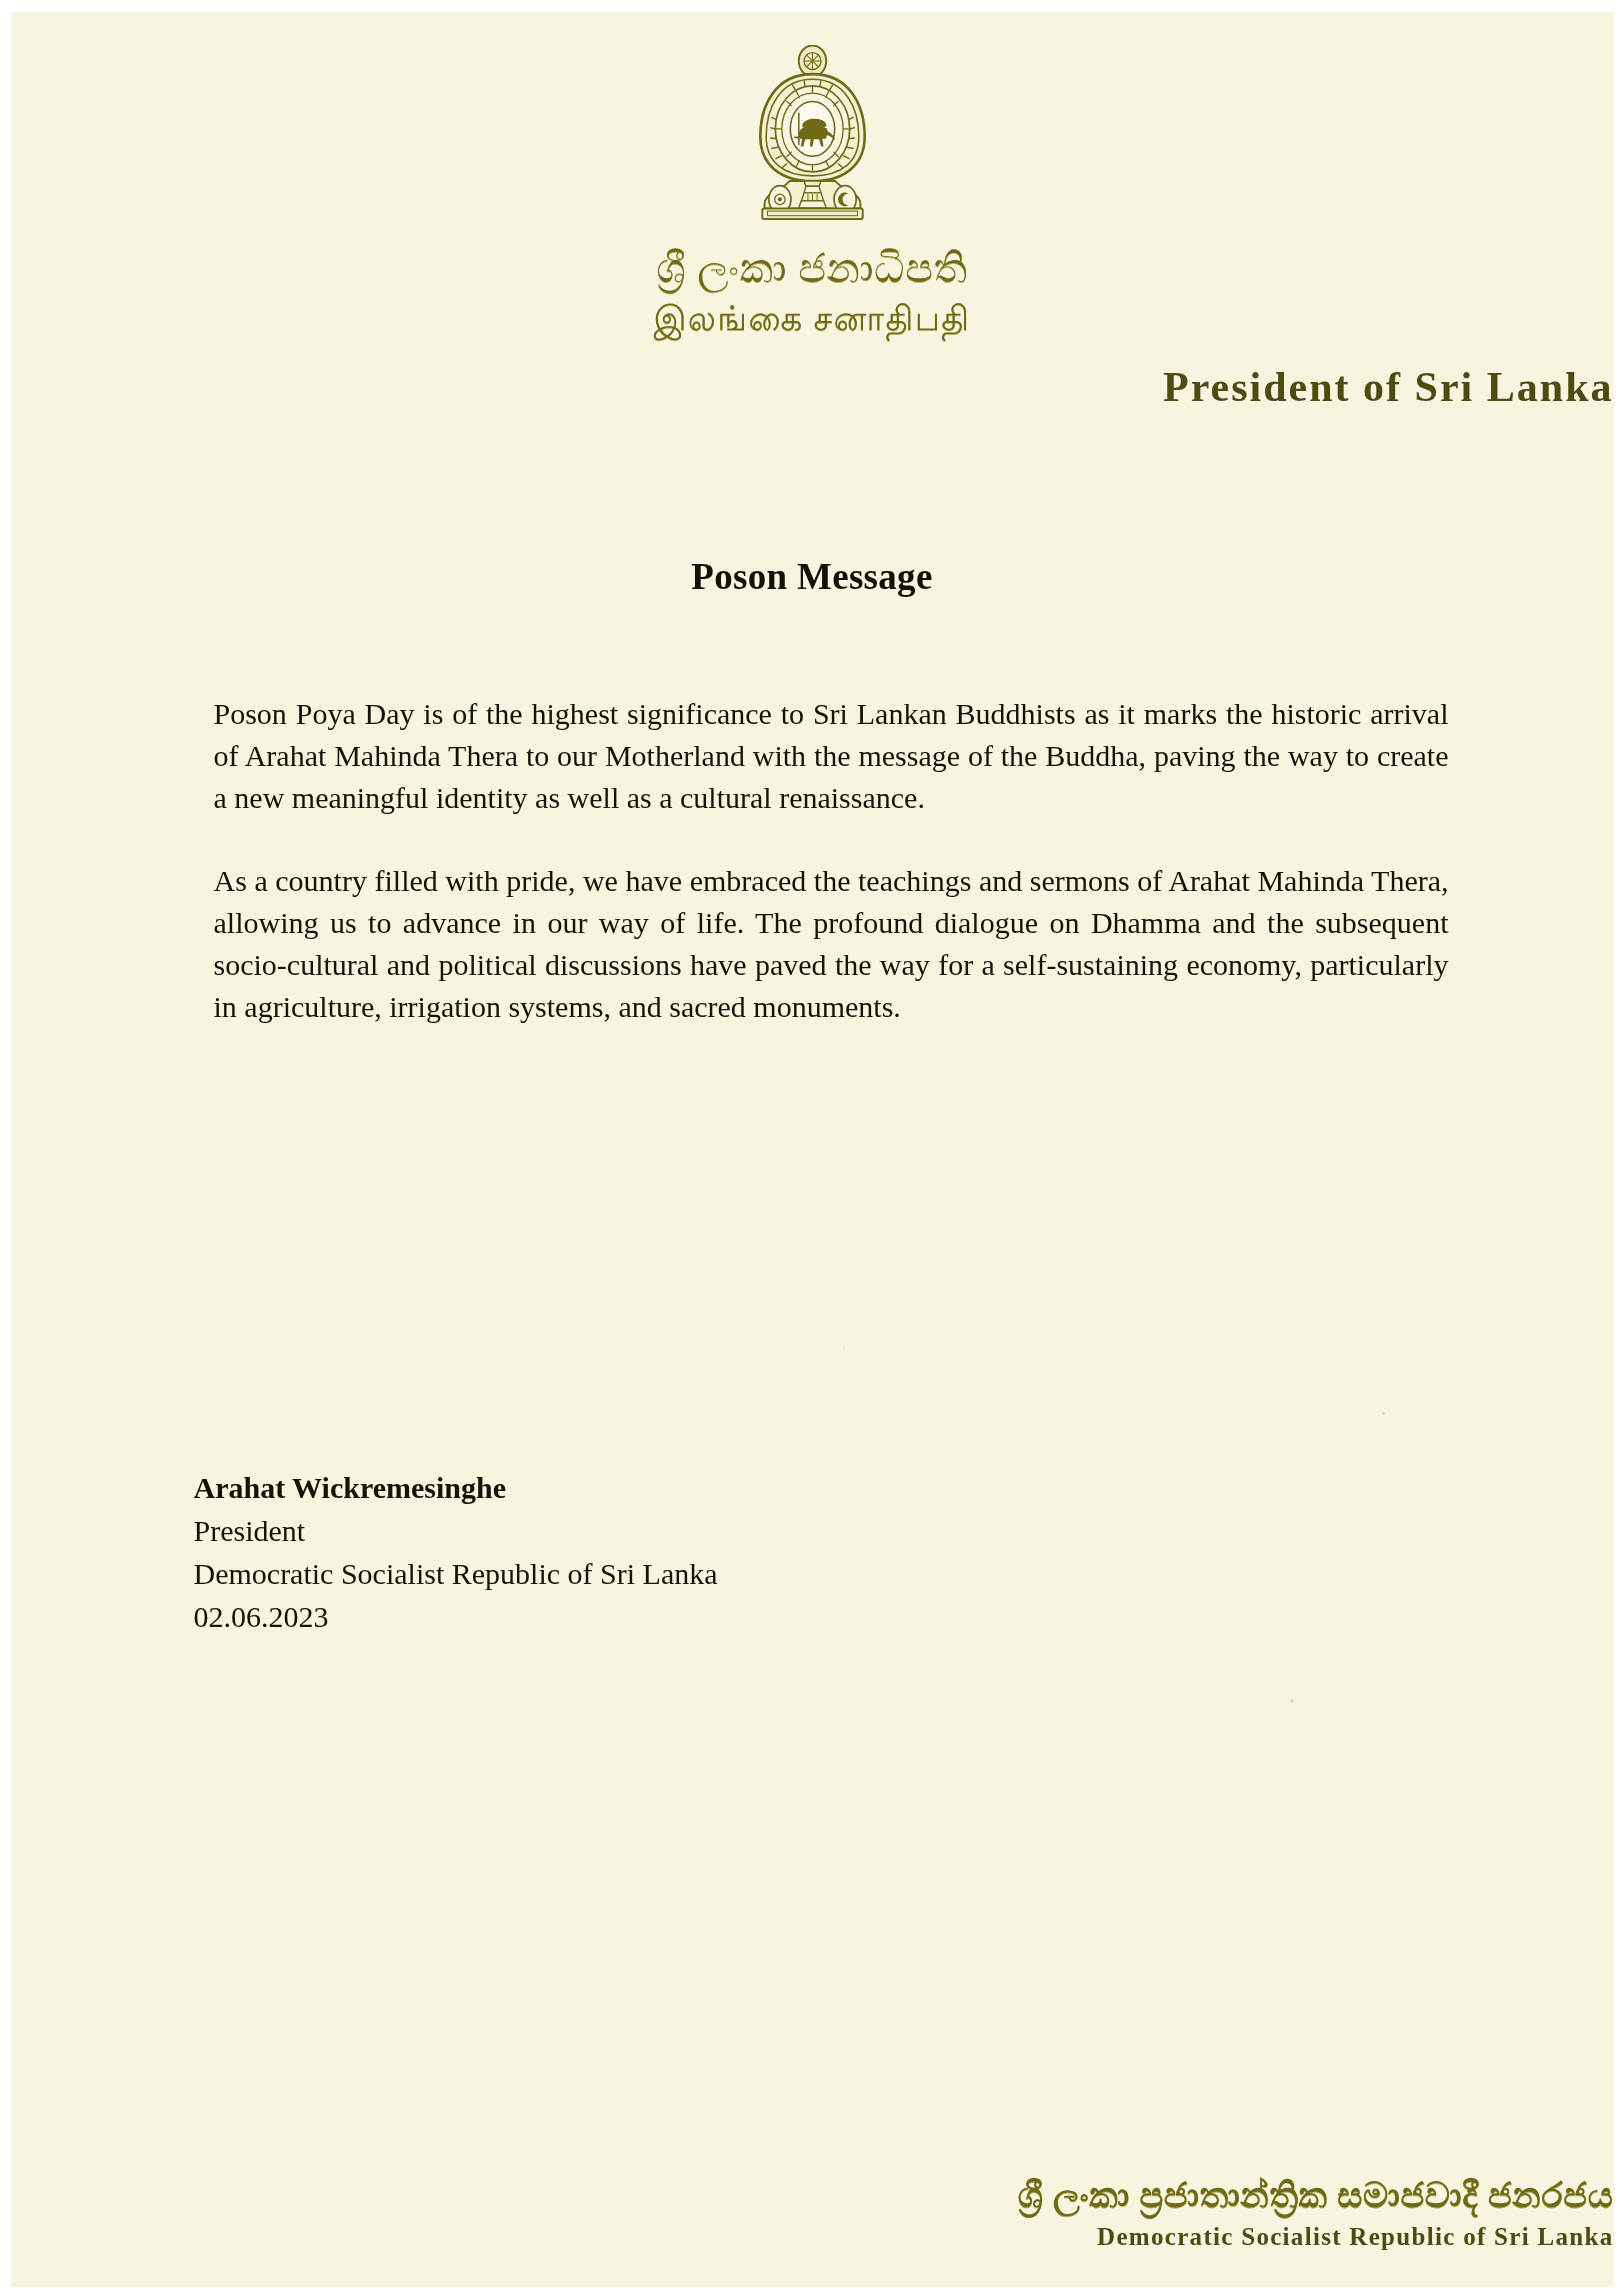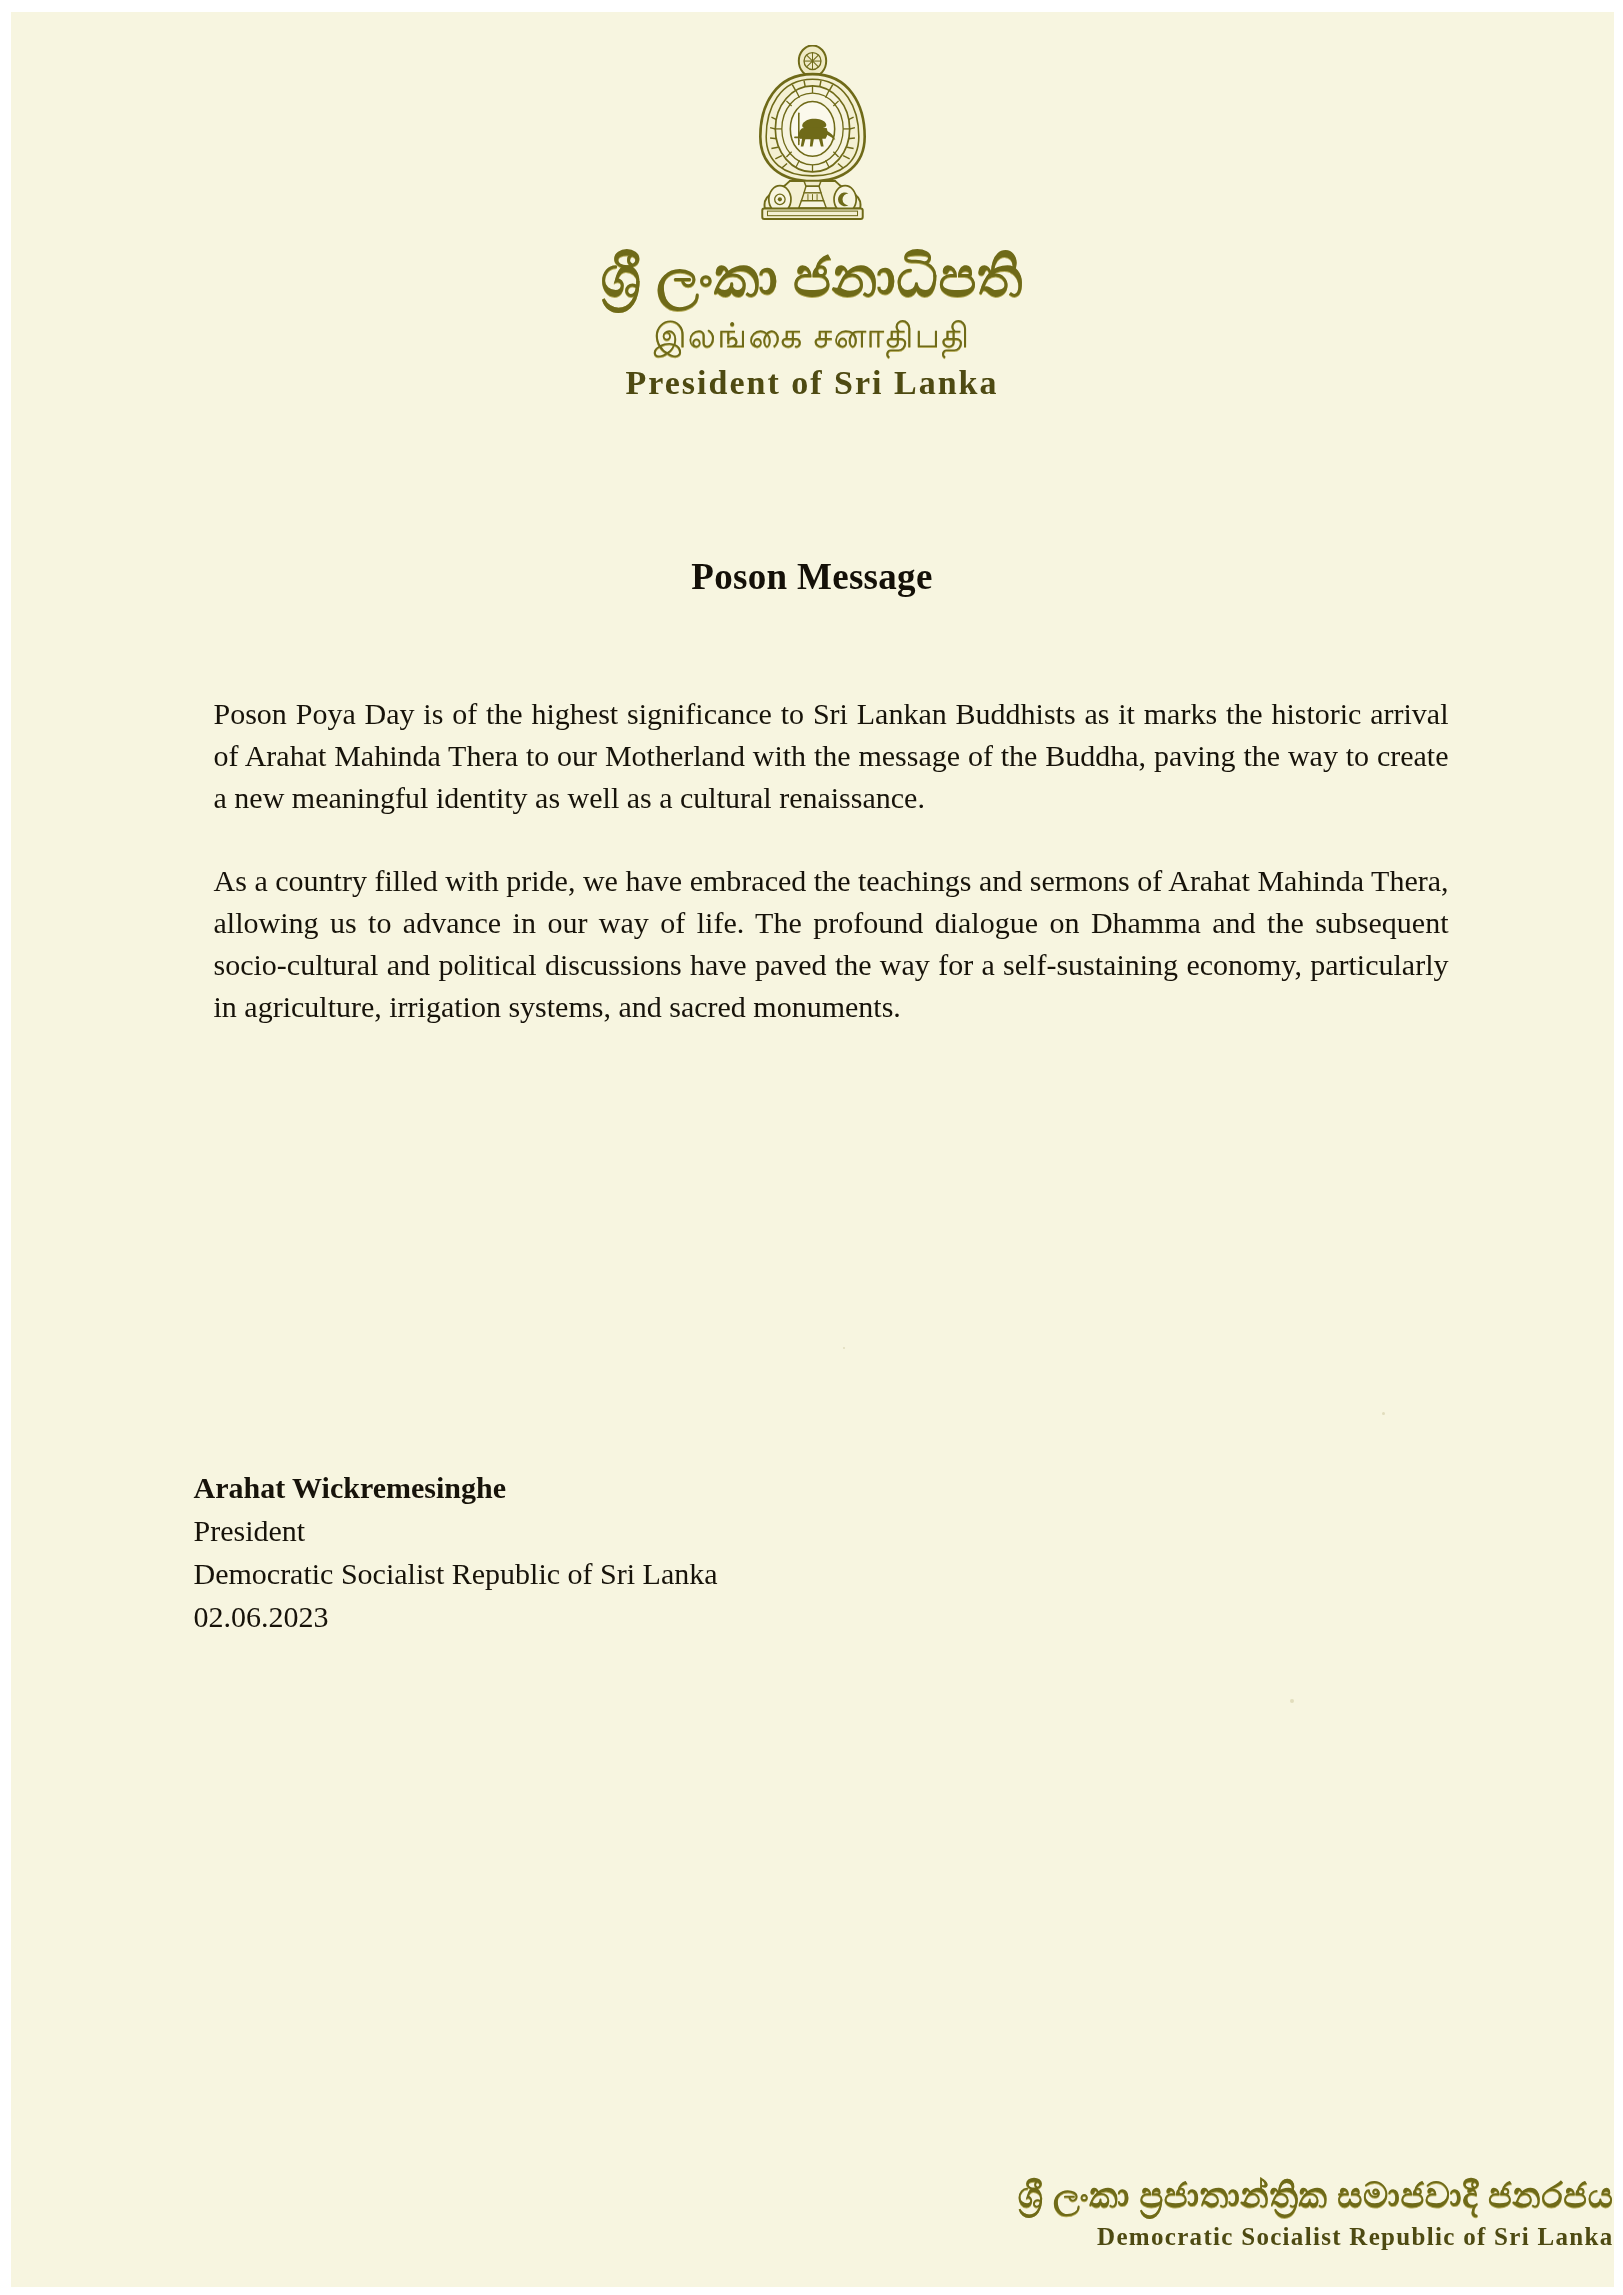--- a/index.html
+++ b/index.html
@@ -38,43 +38,44 @@
     height: 209px;
     display: flex;
     align-items: center;
     justify-content: center;
   }
   .emblem {
     display: block;
   }
 
   .lh-sinhala {
-    font-size: 56px;
+    font-size: 41px;
     line-height: 1.18;
     color: #6f6a18;
-    font-weight: 700;
+    font-weight: 400;
     letter-spacing: 0.7px;
     text-shadow: 0 0.7px 0 #b8ae5c;
   }
   .lh-tamil {
     font-size: 34px;
     line-height: 1.3;
     color: #6f6a18;
     font-weight: 400;
     letter-spacing: 1.3px;
     margin-top: 3.9px;
     text-shadow: 0 0.7px 0 #b8ae5c;
   }
   .lh-english {
-    font-size: 34px;
+    font-size: 42px;
     line-height: 1.3;
     color: #4e4a12;
     font-weight: 700;
     letter-spacing: 2px;
-    margin-top: 2px;
+    margin-top: 19px;
+    text-align: right;
   }
 
   
   .doc-title {
     position: absolute;
     left: 0;
     top: 543px;
     width: 100%;
     text-align: center;
     font-size: 37px;

